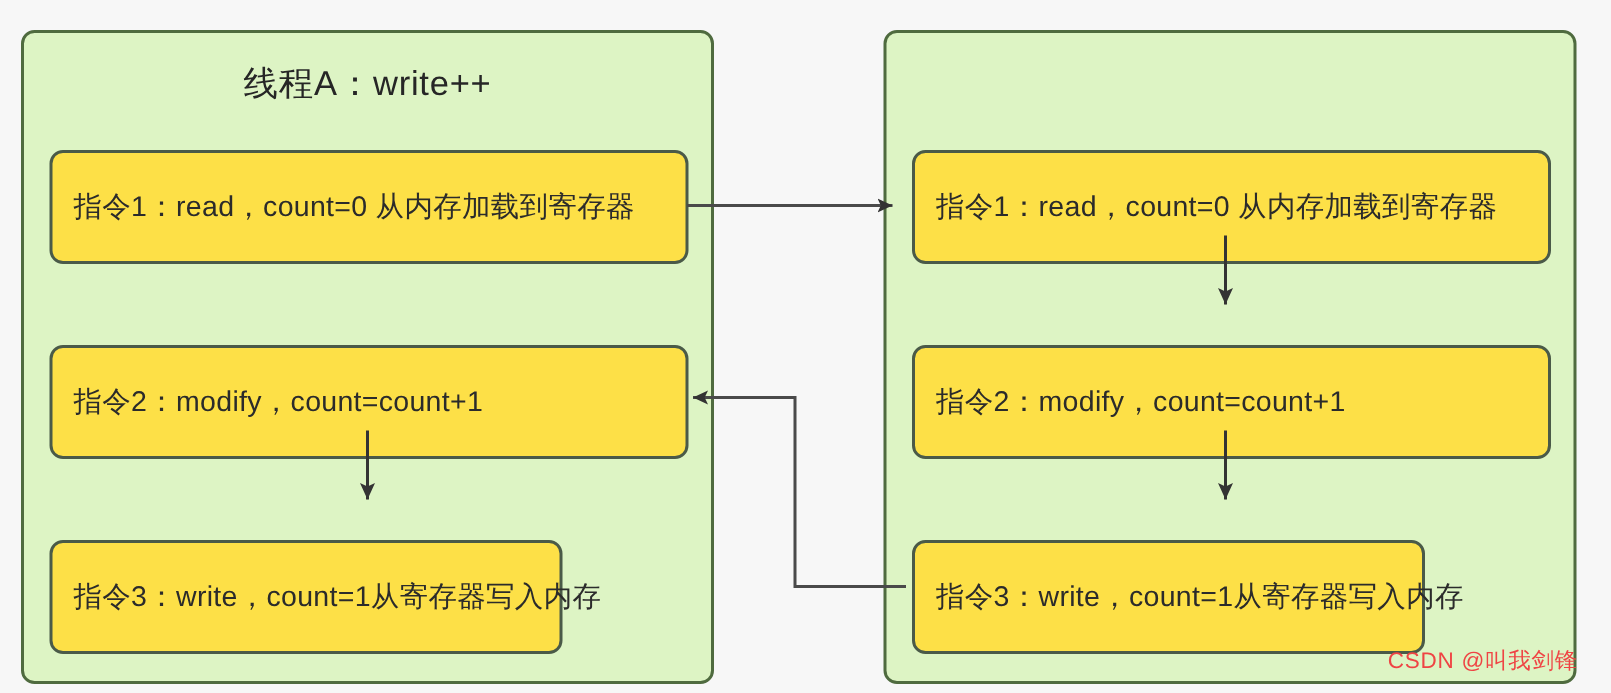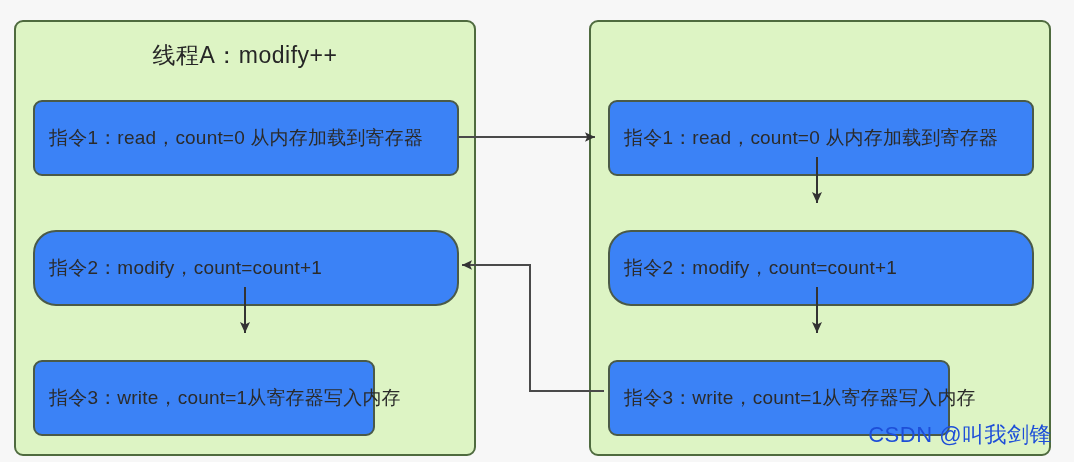--- a/index.html
+++ b/index.html
@@ -53,65 +53,65 @@
     font-size: 23px;
     color: #262626;
     letter-spacing: 0.5px;
     white-space: nowrap;
   }
 
   
   .instruction-box {
     position: absolute;
     box-sizing: border-box;
-    background: #3b82f6;
+    background: #fde047;
     border: 2px solid #4a5a48;
     border-radius: 9px;
     display: flex;
     align-items: center;
   }
   .instruction-box .instruction-text {
     padding-left: 14px;
     font-size: 19px;
     color: #2b2b2b;
     white-space: nowrap;
     letter-spacing: 0.2px;
   }
 
   .box-row-1 { left: 17px; top: 78px;  width: 426px; height: 76px; }
-  .box-row-2 { left: 17px; top: 208px; width: 426px; height: 76px; border-radius: 23px; }
+  .box-row-2 { left: 17px; top: 208px; width: 426px; height: 76px; }
   .box-row-3 { left: 17px; top: 338px; width: 342px; height: 76px; }
 
   
   #connector-layer {
     position: absolute;
     left: 0; top: 0;
     width: 1074px;
     height: 462px;
     pointer-events: none;
   }
 
   
   #watermark {
     position: absolute;
     right: 22px;
     bottom: 12px;
-    font-size: 22px;
-    color: #1d4ed8;
+    font-size: 15px;
+    color: #ef4444;
     white-space: nowrap;
     letter-spacing: 0.5px;
   }
 </style>
 </head>
 <body>
 
 <div id="diagram-root">
 
   <div class="thread-panel" id="panel-thread-a">
-    <div class="panel-title">线程A：modify++</div>
+    <div class="panel-title">线程A：write++</div>
 
     <div class="instruction-box box-row-1">
       <span class="instruction-text">指令1：read，count=0 从内存加载到寄存器</span>
     </div>
 
     <div class="instruction-box box-row-2">
       <span class="instruction-text">指令2：modify，count=count+1</span>
     </div>
 
     <div class="instruction-box box-row-3">

